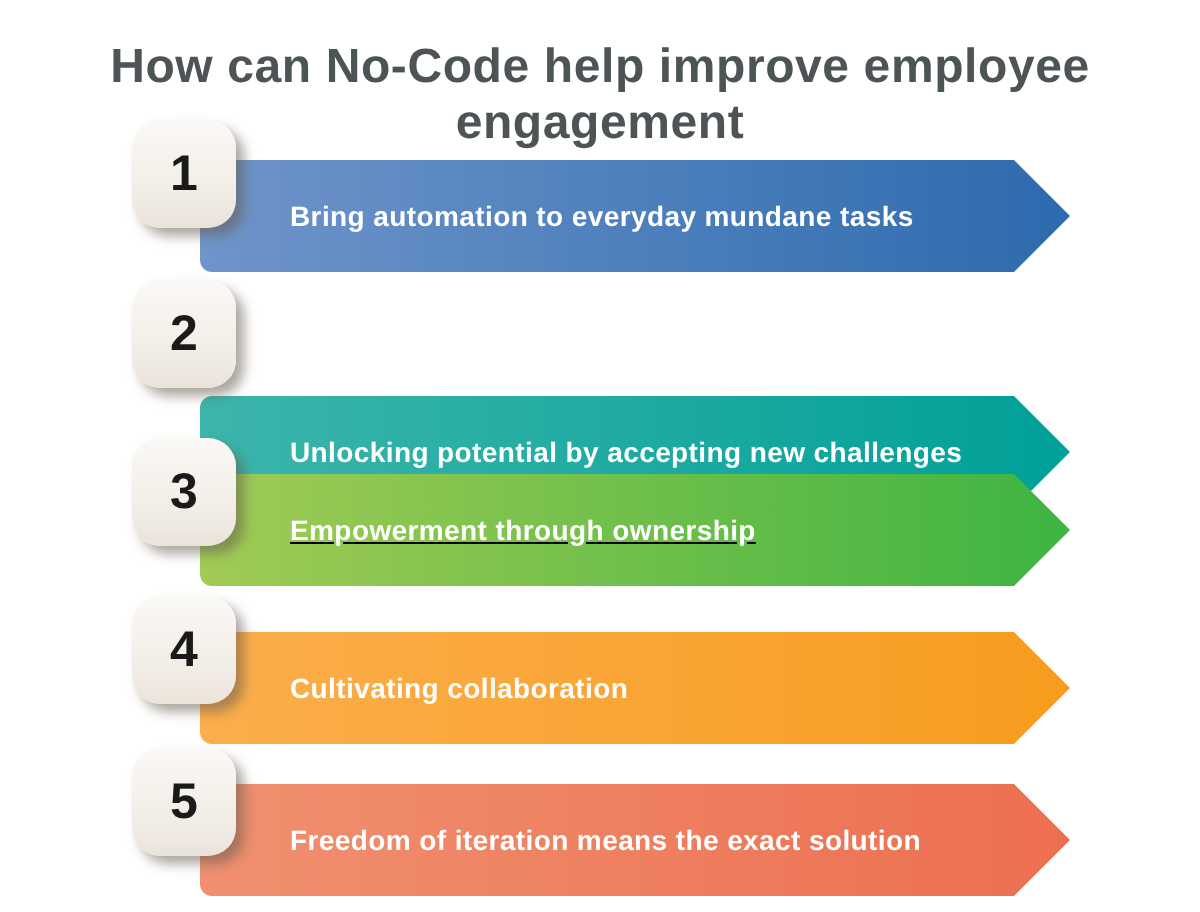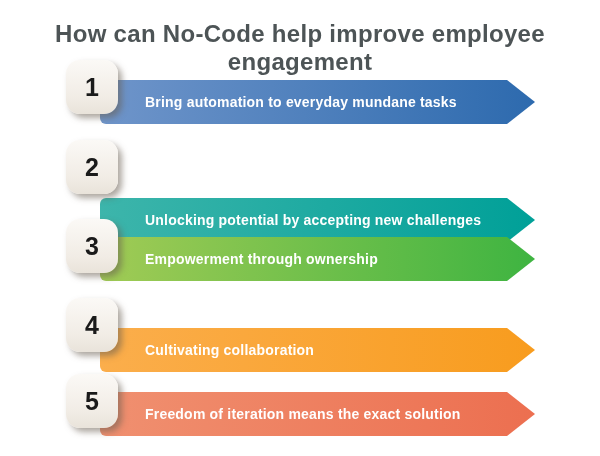--- a/index.html
+++ b/index.html
@@ -21,21 +21,21 @@
     text-align: center;
     font-size: 24px;
     font-weight: 700;
     letter-spacing: 0.3px;
     color: #4d5456;
   }
   .row { position: absolute; left: 0; top: 0; width: 600px; }
   .arrow {
     position: absolute;
     left: 100px;
-    width: 435px; height: 44px;
+    width: 435px; height: 56px;
     border-radius: 6px 0 0 6px;
     clip-path: polygon(0 0, calc(100% - 28px) 0, 100% 50%, calc(100% - 28px) 100%, 0 100%);
     display: flex;
     align-items: center;
   }
   .arrow-label {
     padding-left: 45px;
     color: #ffffff;
     font-size: 14px;
     font-weight: 600;
@@ -54,22 +54,22 @@
     justify-content: center;
   }
   .num {
     font-size: 25px;
     font-weight: 700;
     color: #1a1a1a;
   }
   
   .row:nth-of-type(1) .num-box { top: 60px; }  .row:nth-of-type(1) .arrow { top: 80px; }
   .row:nth-of-type(2) .num-box { top: 140px; } .row:nth-of-type(2) .arrow { top: 158px; }
-  .row:nth-of-type(3) .num-box { top: 219px; } .row:nth-of-type(3) .arrow { top: 237px; }
-  .row:nth-of-type(4) .num-box { top: 298px; } .row:nth-of-type(4) .arrow { top: 328px; }
+  .row:nth-of-type(3) .num-box { top: 219px; } .row:nth-of-type(3) .arrow { top: 237px; text-decoration: underline; }
+  .row:nth-of-type(4) .num-box { top: 298px; } .row:nth-of-type(4) .arrow { top: 316px; }
   .row:nth-of-type(5) .num-box { top: 374px; } .row:nth-of-type(5) .arrow { top: 392px; }
 </style>
 </head>
 <body>
 
 <div class="canvas">
 
   <h1 class="title" style="color: rgb(77, 84, 86);">How can No-Code help improve employee engagement</h1>
 
   <div class="row">

